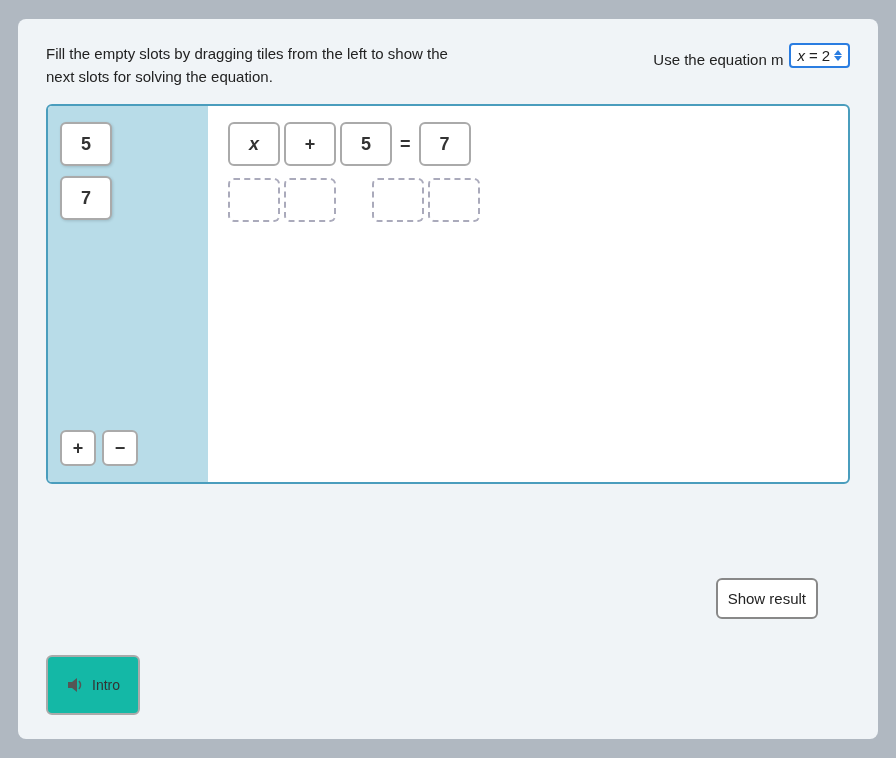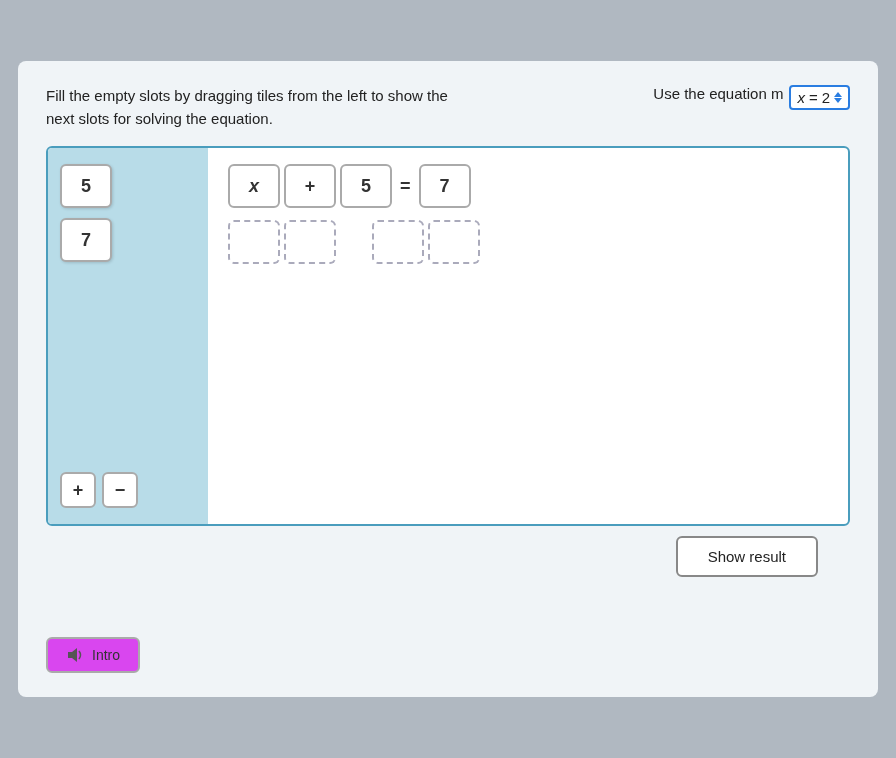--- a/index.html
+++ b/index.html
@@ -11,21 +11,21 @@
       font-family: Arial, sans-serif;
       overflow: hidden;
       display: flex;
       align-items: center;
       justify-content: center;
     }
 
     .main-container {
       background: #f0f4f7;
       width: 860px;
-      height: 636px;
+      height: 720px;
       border-radius: 8px;
       padding: 24px 28px;
       position: relative;
     }
 
     .top-section {
       display: flex;
       justify-content: space-between;
       align-items: flex-start;
       margin-bottom: 16px;
@@ -33,21 +33,21 @@
 
     .instructions {
       font-size: 15px;
       color: #222;
       max-width: 560px;
       line-height: 1.5;
     }
 
     .equation-panel {
       display: flex;
-      align-items: flex-start;
+      align-items: flex-end;
       gap: 6px;
       font-size: 15px;
       color: #222;
       white-space: nowrap;
     }
 
     .x-value-box {
       display: flex;
       align-items: center;
       border: 2px solid #2a7de1;
@@ -195,35 +195,35 @@
       padding: 0 4px;
     }
 
     .show-result-btn {
       position: absolute;
       bottom: 120px;
       right: 60px;
       background: white;
       border: 2px solid #888;
       border-radius: 6px;
-      padding: 10px 30px;
+      padding: 10px 10px;
       font-size: 15px;
       color: #222;
       cursor: pointer;
       font-family: Arial, sans-serif;
     }
 
     .intro-btn {
       position: absolute;
       bottom: 24px;
       left: 28px;
-      background: #d946ef;
+      background: #14b8a6;
       border: 2px solid #aaa;
       border-radius: 6px;
-      padding: 8px 18px;
+      padding: 20px 18px;
       font-size: 14px;
       color: #333;
       cursor: pointer;
       display: flex;
       align-items: center;
       gap: 8px;
       font-family: Arial, sans-serif;
       justify-content: flex-end;
     }
   </style>

